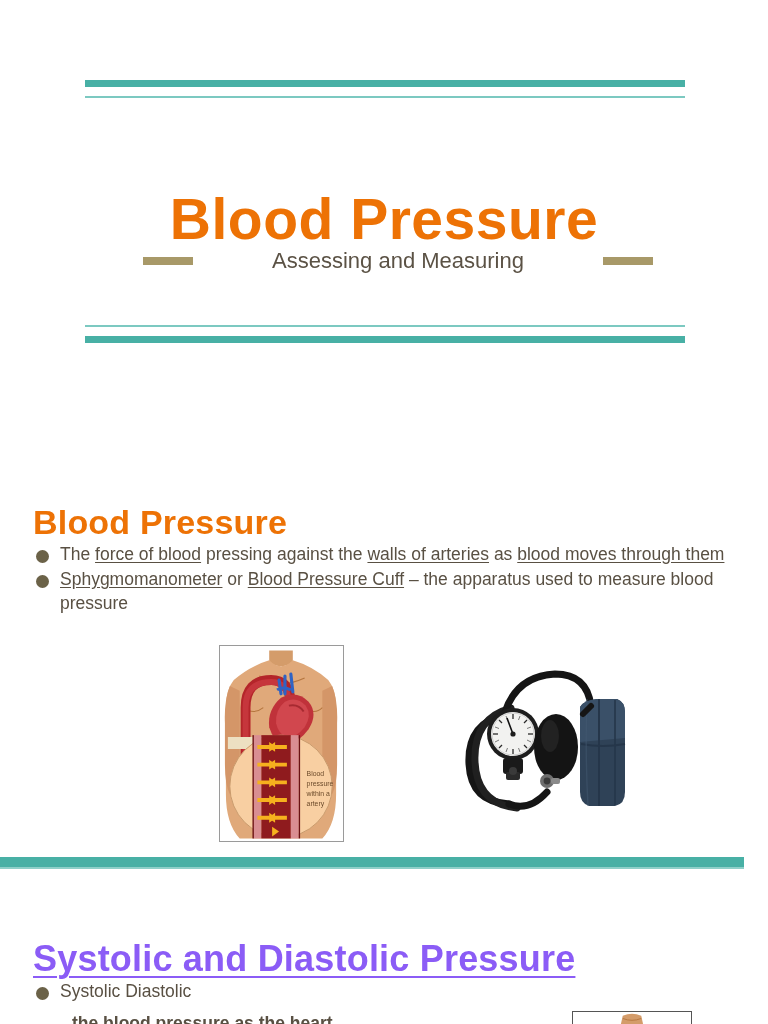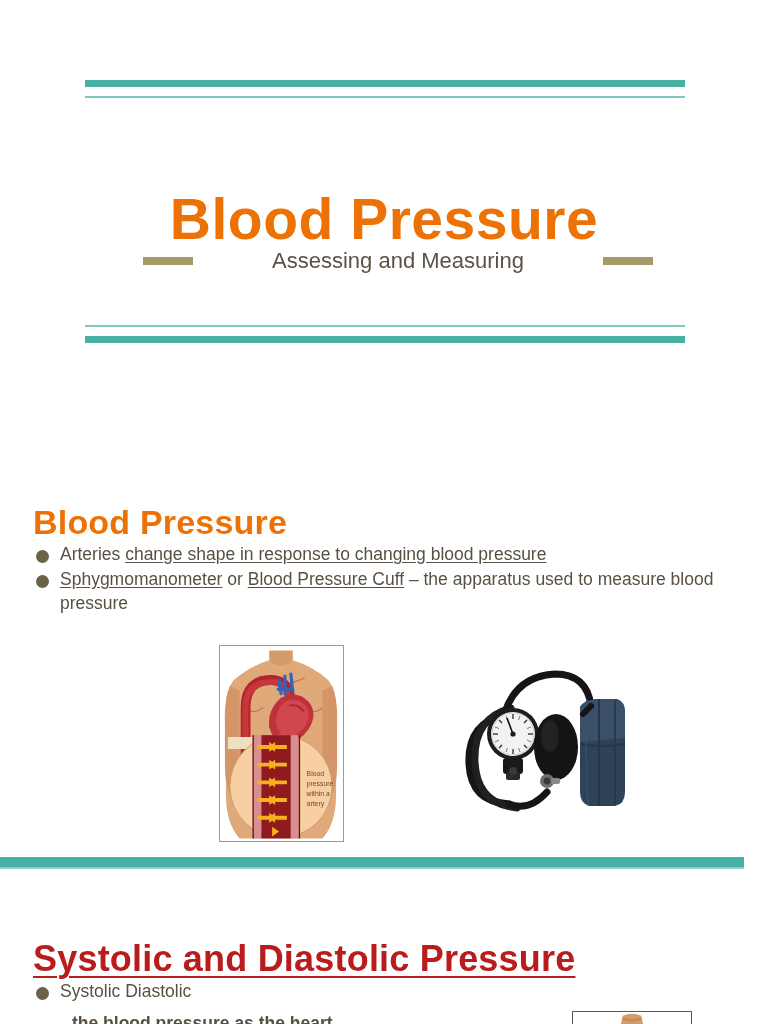--- a/index.html
+++ b/index.html
@@ -76,21 +76,21 @@
   }
   .divider-teal-thin {
     position: absolute; left: 0; top: 867px; width: 768px; height: 2px;
     background: #8ed0c9;
   }
 
   
   .slide-three { position: absolute; left: 0; top: 880px; width: 768px; height: 144px; }
   .head-purple {
     position: absolute; left: 33px; top: 28px;
-    font-size: 36px; font-weight: bold; color: #b91c1c;
+    font-size: 36px; font-weight: bold; color: #8b5cf6;
     text-decoration: underline; text-underline-offset: 5px;
     text-decoration-thickness: 2px;
     letter-spacing: 0.2px;
   }
   .bullets-3 { position: absolute; left: 36px; top: 100px; width: 700px; }
   .sub-cut {
     position: absolute; left: 72px; top: 1012px; width: 660px; height: 12px;
     font-size: 17.5px; color: #595043; overflow: hidden; line-height: 1.33; font-weight: bold;
   }
   .img-cut {
@@ -126,25 +126,25 @@
       <div class="rule-thick"></div>
     </div>
 
   </section>
 
   <section class="slide-two">
     <h2 class="head-orange">Blood Pressure</h2>
 
     <div class="bullets">
 
-
       <div class="bullet-row">
         <span class="bullet-dot"></span>
-        <span class="bullet-text"><span>Arteries </span><span class="u">change shape in response to changing blood pressure</span></span>
+        <span class="bullet-text"><span>The </span><span class="u">force of blood</span><span> pressing against the </span><span class="u">walls of arteries</span><span> as </span><span class="u">blood moves through them</span></span>
       </div>
+
 
       <div class="bullet-row">
         <span class="bullet-dot"></span>
         <span class="bullet-text"><span class="u">Sphygmomanometer</span><span> or </span><span class="u">Blood Pressure Cuff</span><span> – the apparatus used to measure blood pressure</span></span>
       </div>
 
     </div>
   </section>
 
   <div class="img-artery">

